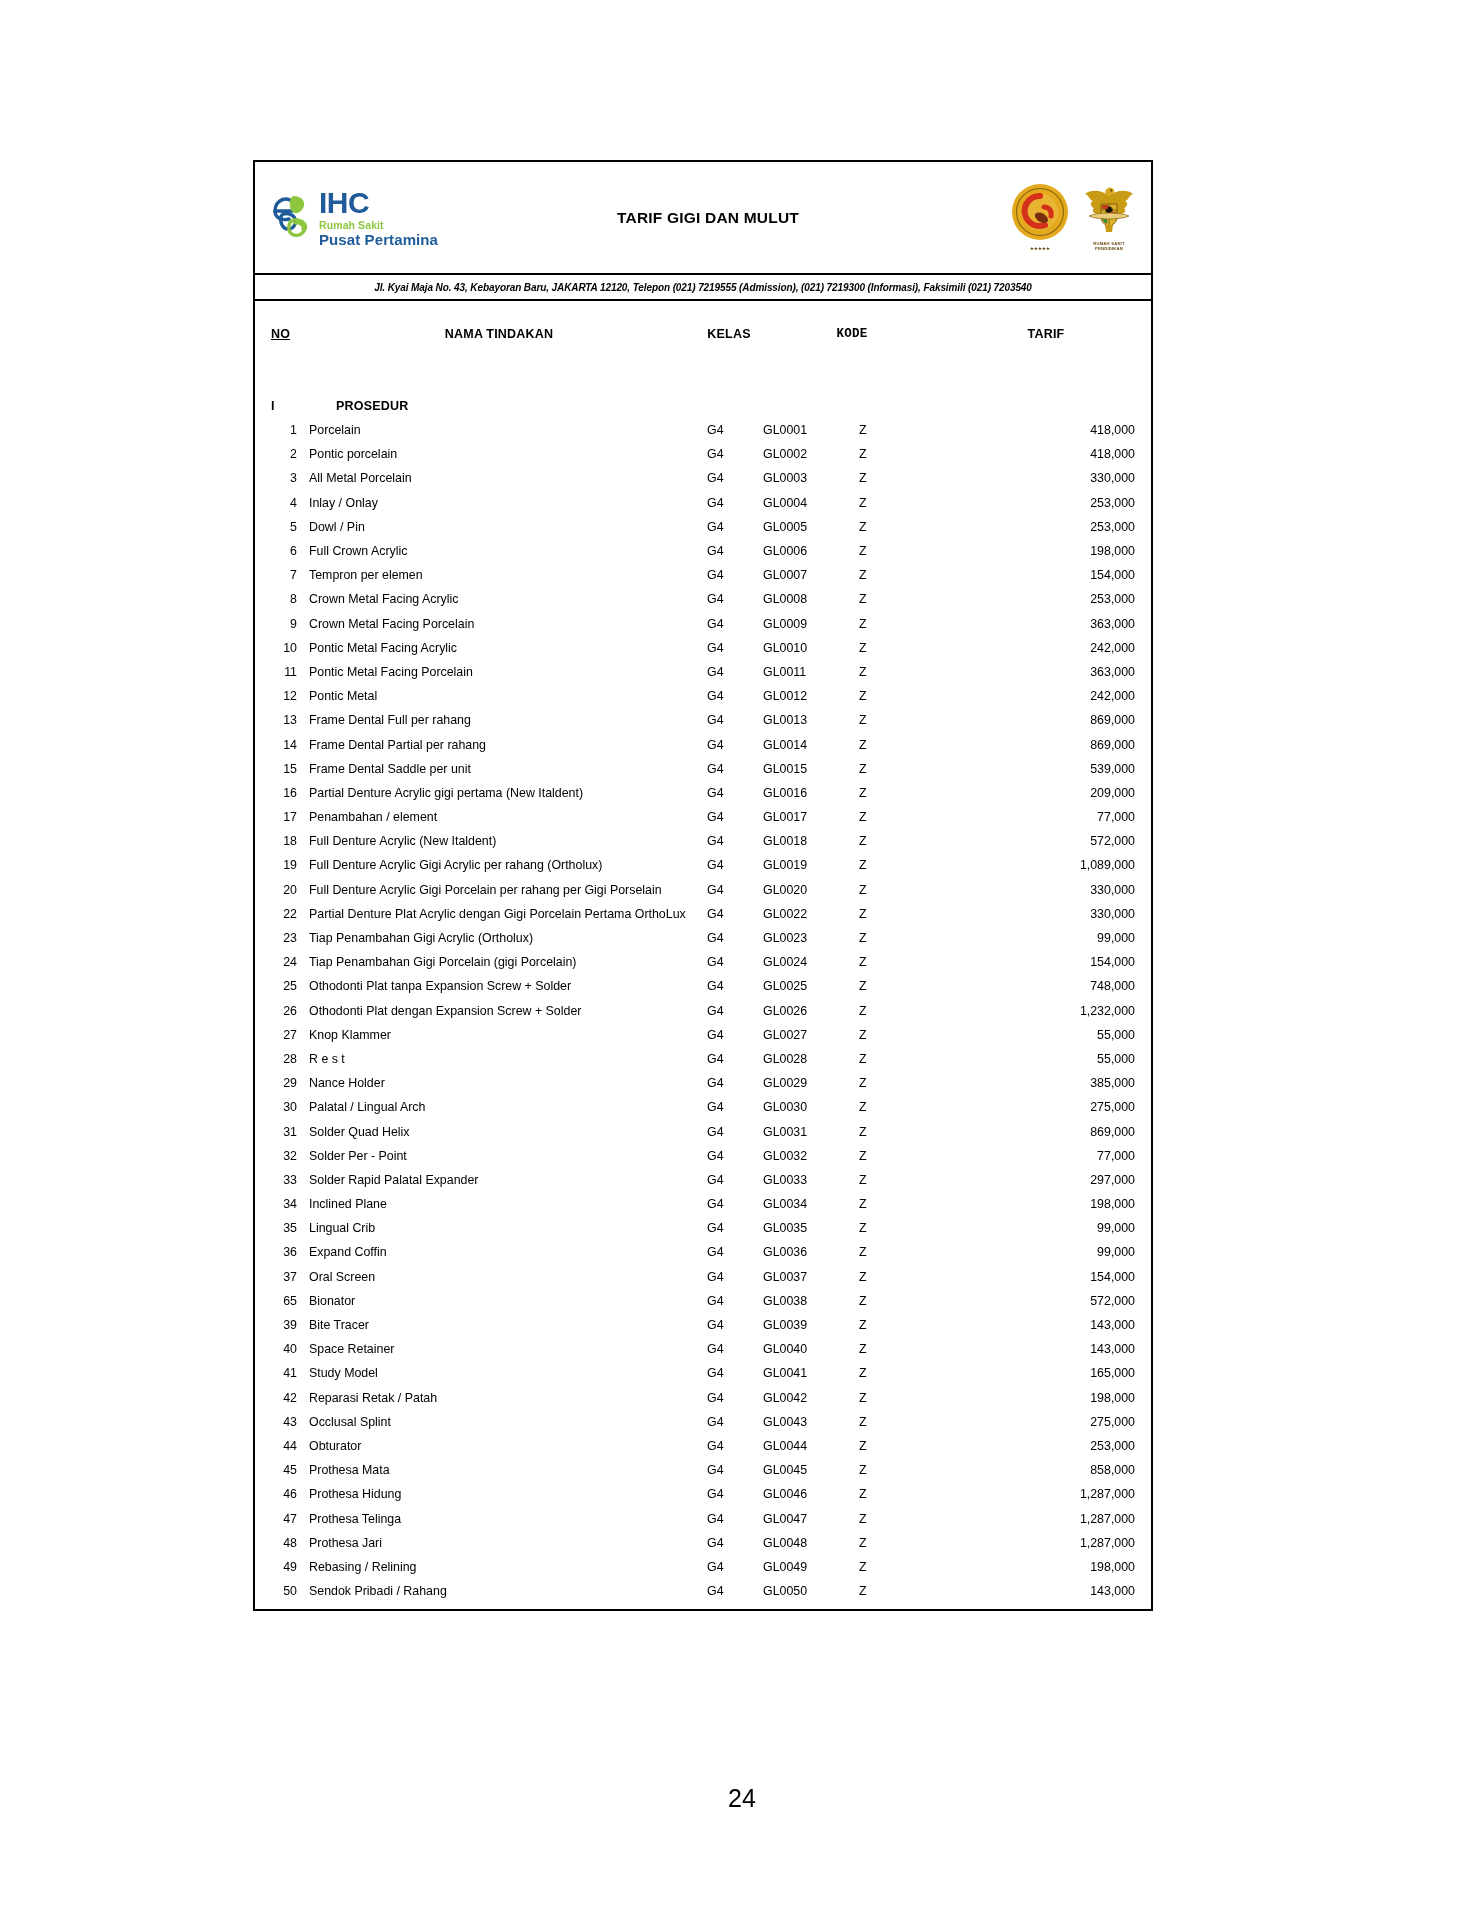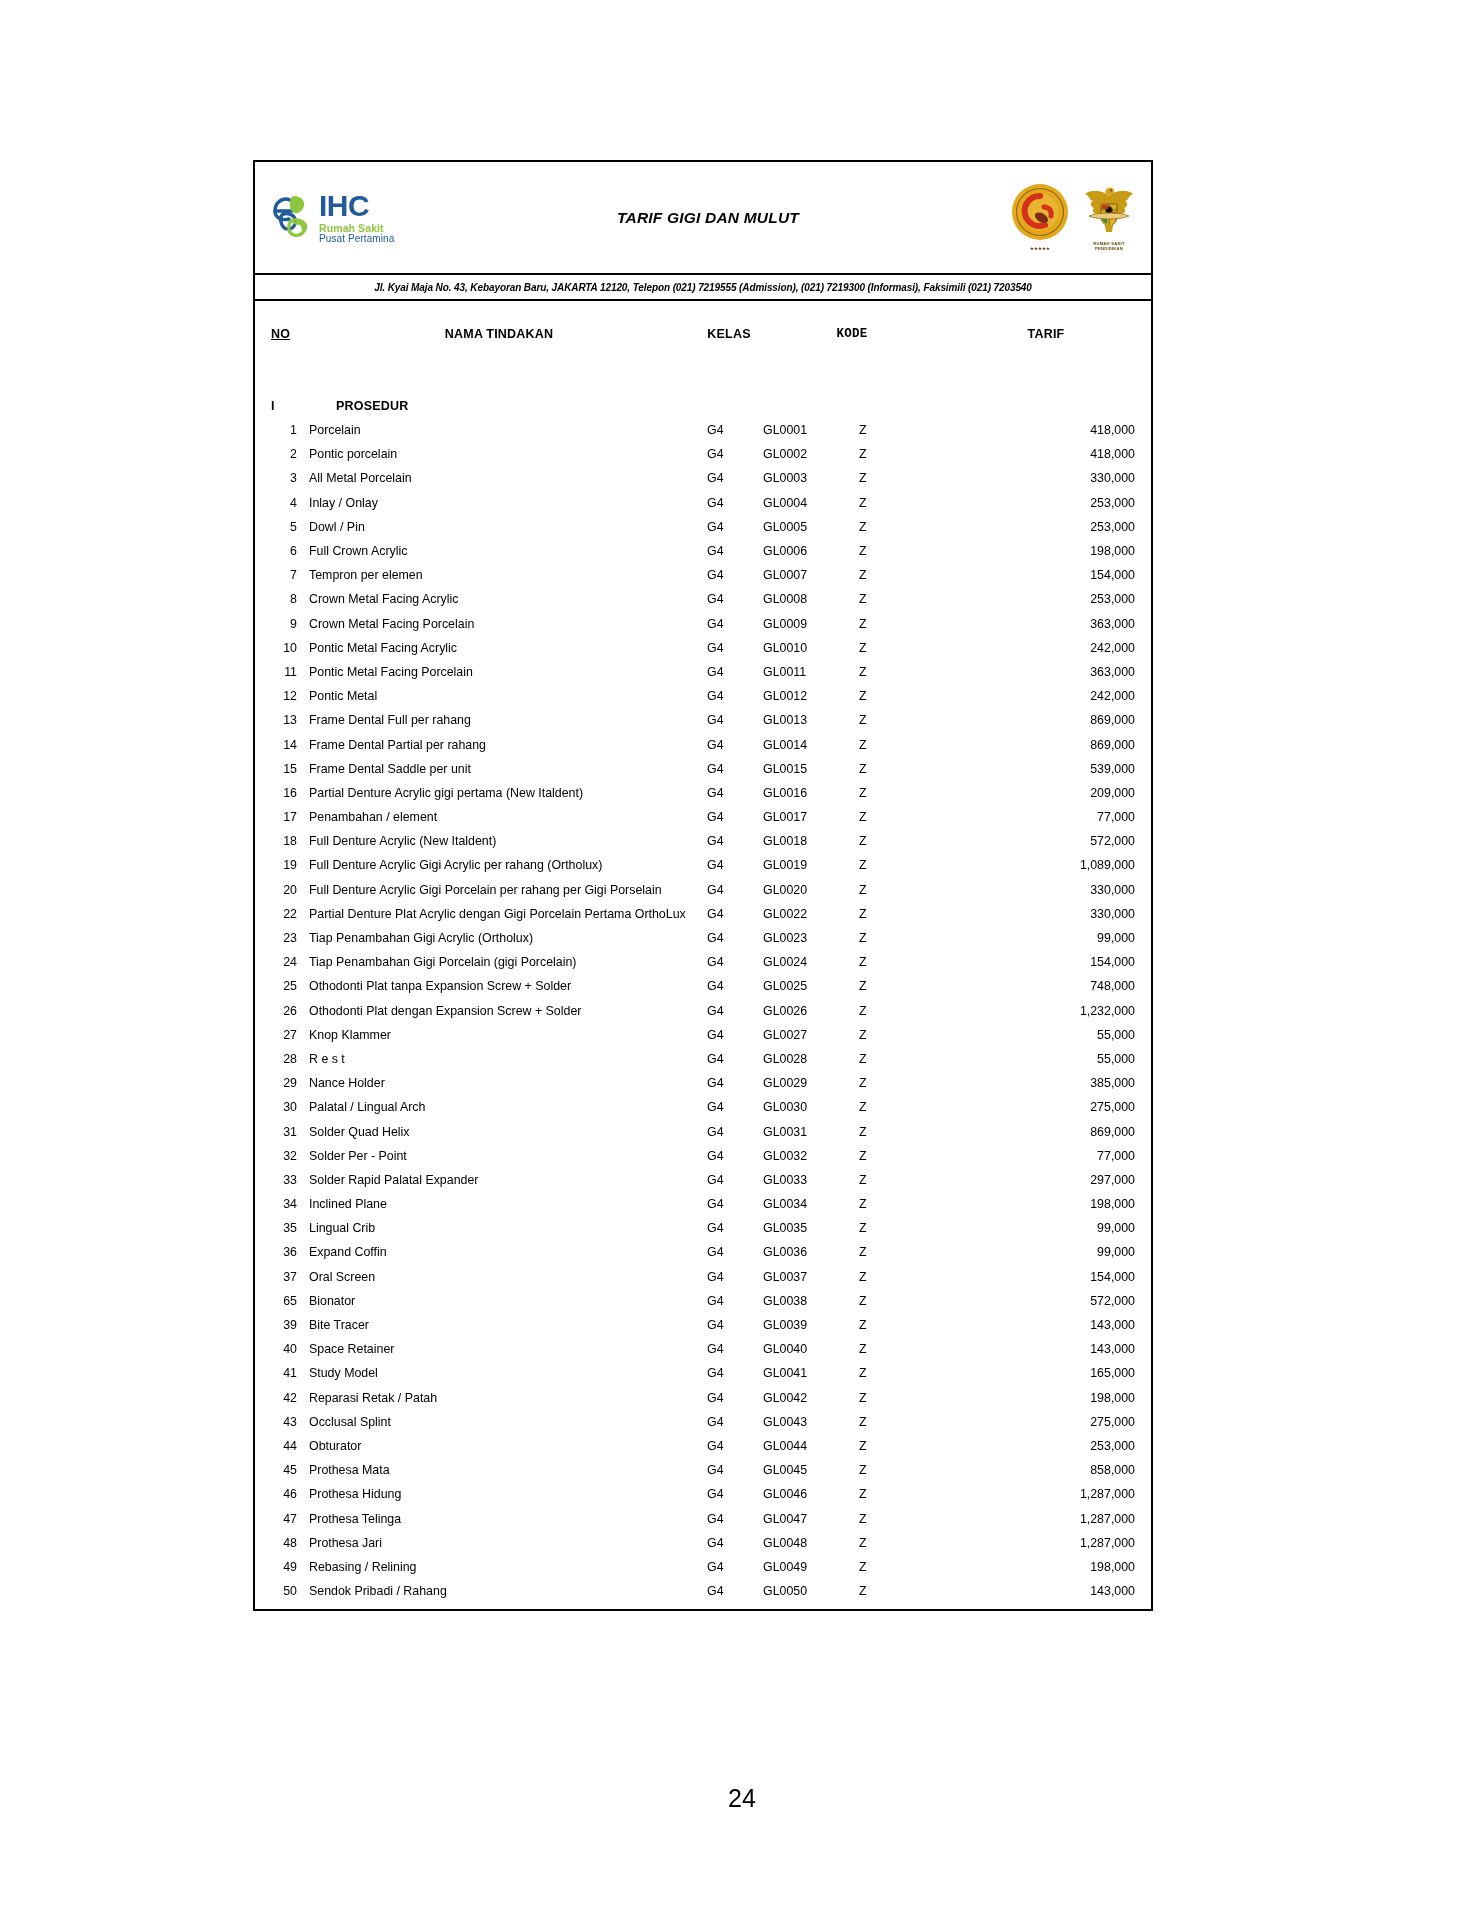--- a/index.html
+++ b/index.html
@@ -69,31 +69,30 @@
     color: #1F5C99;
   }
   .ihc-sub1 {
     font-size: 10.5px;
     font-weight: bold;
     color: #8DC63F;
     margin-top: 2px;
     letter-spacing: .1px;
   }
   .ihc-sub2 {
-    font-size: 10px;
-    font-weight: normal;
+    font-size: 15px;
+    font-weight: bold;
     color: #1F5C99;
     margin-top: 1px;
     letter-spacing: .1px;
   }
 
   .title-cell {
     flex: 1 1 auto;
     text-align: center;
-    font-style: italic;
   }
   .doc-title {
     font-size: 15.5px;
     font-weight: bold;
     letter-spacing: 0.2px;
     color: #000;
   }
 
   .seals-cell {
     width: 180px;

